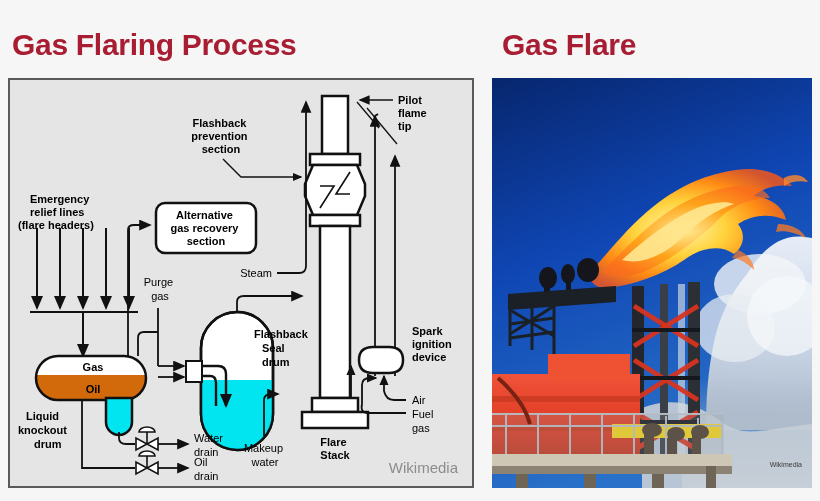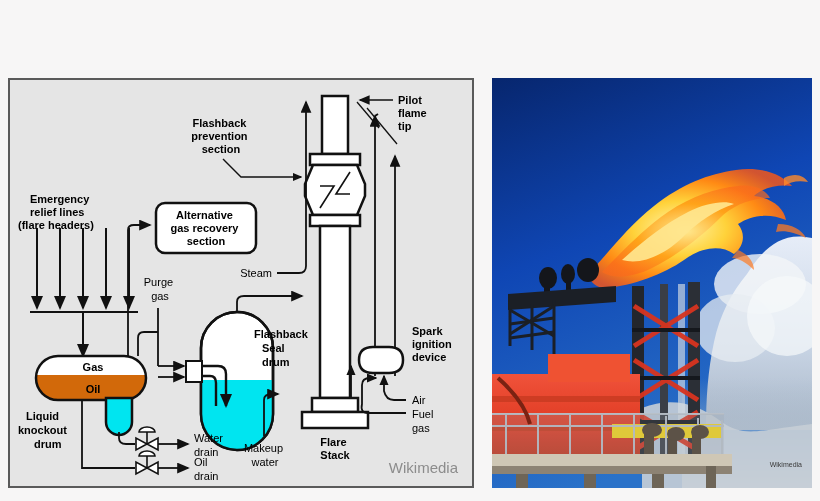--- a/index.html
+++ b/index.html
@@ -50,21 +50,23 @@
   
   text{font-family:"Liberation Sans","DejaVu Sans",sans-serif;fill:#000;}
   .lbl-b{font-weight:bold;font-size:11px;}
   .lbl-r{font-weight:normal;font-size:11px;}
 </style>
 </head>
 <body>
 
 <div class="page">
 
-
+  <div class="heading" id="h-left">Gas Flaring Process</div>
+
+  <div class="heading" id="h-right">Gas Flare</div>
 
   <div class="diagram">
     <svg width="462" height="406" viewBox="0 0 462 406">
       <defs>
         <marker id="ah" markerWidth="7" markerHeight="7" refX="6" refY="3" orient="auto">
           <path d="M0,0 L7,3 L0,6 z" fill="#111"></path>
         </marker>
         <marker id="ahs" markerWidth="6" markerHeight="6" refX="5.2" refY="2.6" orient="auto">
           <path d="M0,0 L6,2.6 L0,5.2 z" fill="#111"></path>
         </marker>

